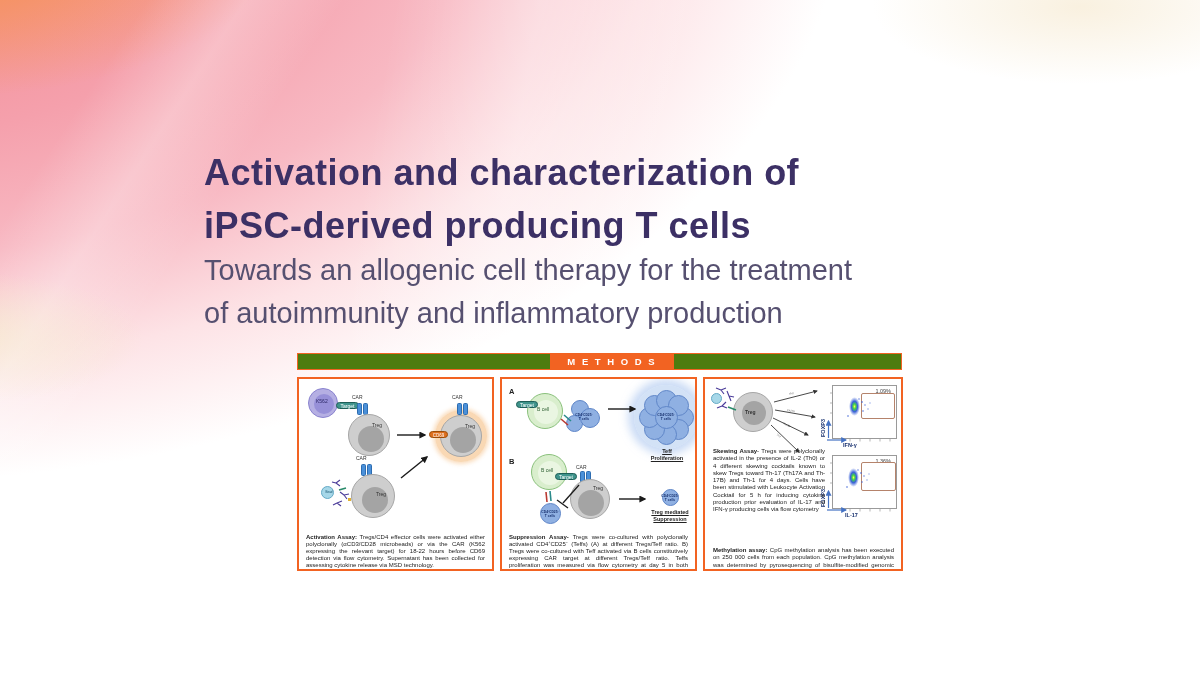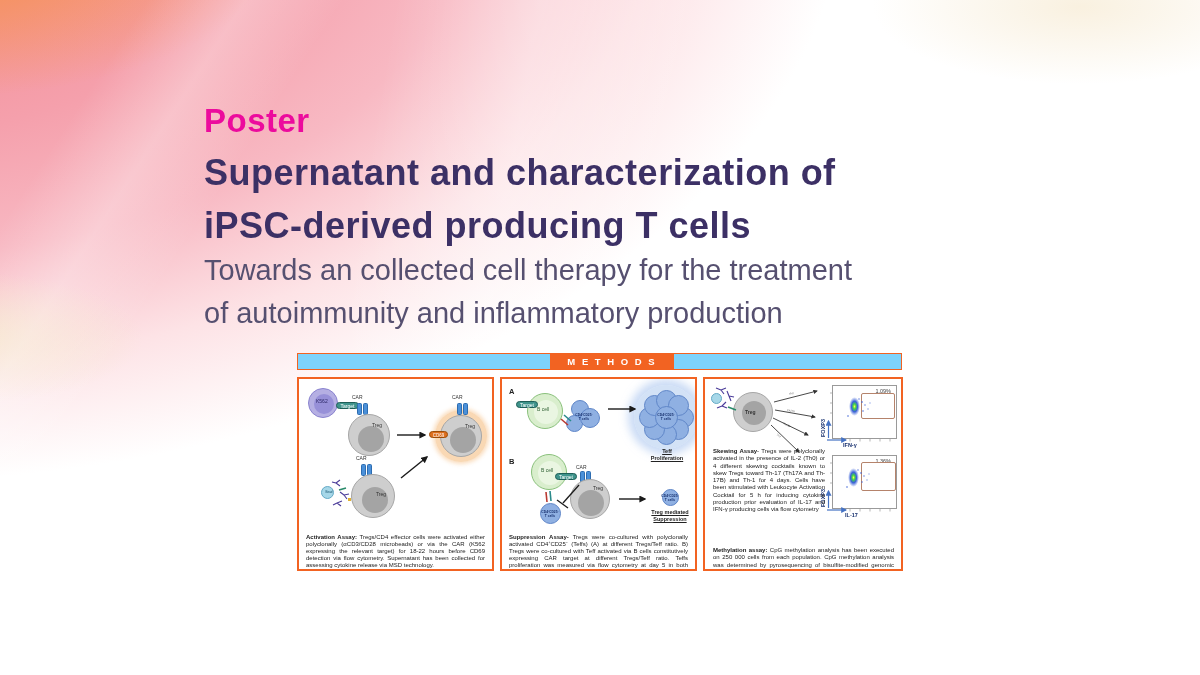--- a/index.html
+++ b/index.html
@@ -22,21 +22,21 @@
       linear-gradient(123deg, rgba(255,255,255,0) 9%,  rgba(255,255,255,0.30) 15%, rgba(255,255,255,0) 21%),
       linear-gradient(100deg, rgba(255,255,255,0) 30%, rgba(255,255,255,0.32) 41%, rgba(255,255,255,0) 53%);
   }
   
   .eyebrow  { position:absolute; left:204px; top:103px; font-size:33px; line-height:36px; font-weight:bold; color:var(--eyebrow,#ec0b9d); letter-spacing:0.5px; }
   .title    { position:absolute; left:204px; top:146px; font-size:36px; line-height:53px; font-weight:bold; color:var(--title,#3c3065); letter-spacing:0.5px; }
   .subtitle { position:absolute; left:204px; top:249px; font-size:29px; line-height:43px; color:var(--subtitle,#565070); }
   .title span, .subtitle span { display:block; }
   
   .m-header { position:absolute; left:297px; top:353px; width:605px; height:17px; box-sizing:border-box;
-              background:#7dd3fc; border:1.5px solid var(--orange,#f26322); }
+              background:#4d7c0f; border:1.5px solid var(--orange,#f26322); }
   .m-header-box { position:absolute; left:252px; top:-1.5px; width:124px; height:17px; background:var(--orange,#f26322);
               color:#fff; font-size:9.5px; font-weight:bold; letter-spacing:2px; text-align:center; line-height:17px; }
   .panel { position:absolute; top:377px; height:194px; box-sizing:border-box; background:#fff;
            border:2px solid var(--orange,#f26322); overflow:hidden; }
   #panel-activation  { left:297px; width:197px; }
   #panel-suppression { left:500px; width:197px; }
   #panel-skewing     { left:703px; width:200px; }
   .dsvg { position:absolute; inset:0; pointer-events:none; }
   
   .cell { position:absolute; border-radius:50%; box-sizing:border-box; }
@@ -82,27 +82,26 @@
   .skcap  { position:absolute; left:8px; top:63px; width:112px; font-size:6px; line-height:7.3px; color:#222; text-align:justify; }
   .mcap   { position:absolute; left:8px; right:7px; top:162px; font-size:6px; line-height:7.3px; color:#222; text-align:justify; }
 </style>
 </head>
 <body>
 
 <div class="canvas">
   <div class="bg"></div>
   <div class="bg-crease"></div>
 
-  <div class="eyebrow">Poster</div>
   <div class="title">
-    <span>Supernatant and characterization of</span>
+    <span>Activation and characterization of</span>
     <span>iPSC-derived producing T cells</span>
   </div>
   <div class="subtitle">
-    <span>Towards an collected cell therapy for the treatment</span>
+    <span>Towards an allogenic cell therapy for the treatment</span>
     <span>of autoimmunity and inflammatory production</span>
   </div>
 
   <div class="m-header">
     <div class="m-header-box">M E T H O D S</div>
   </div>
 
   <div class="panel" id="panel-activation">
 
     <div class="cell purp" style="left:9px;top:9px;width:30px;height:30px;">

